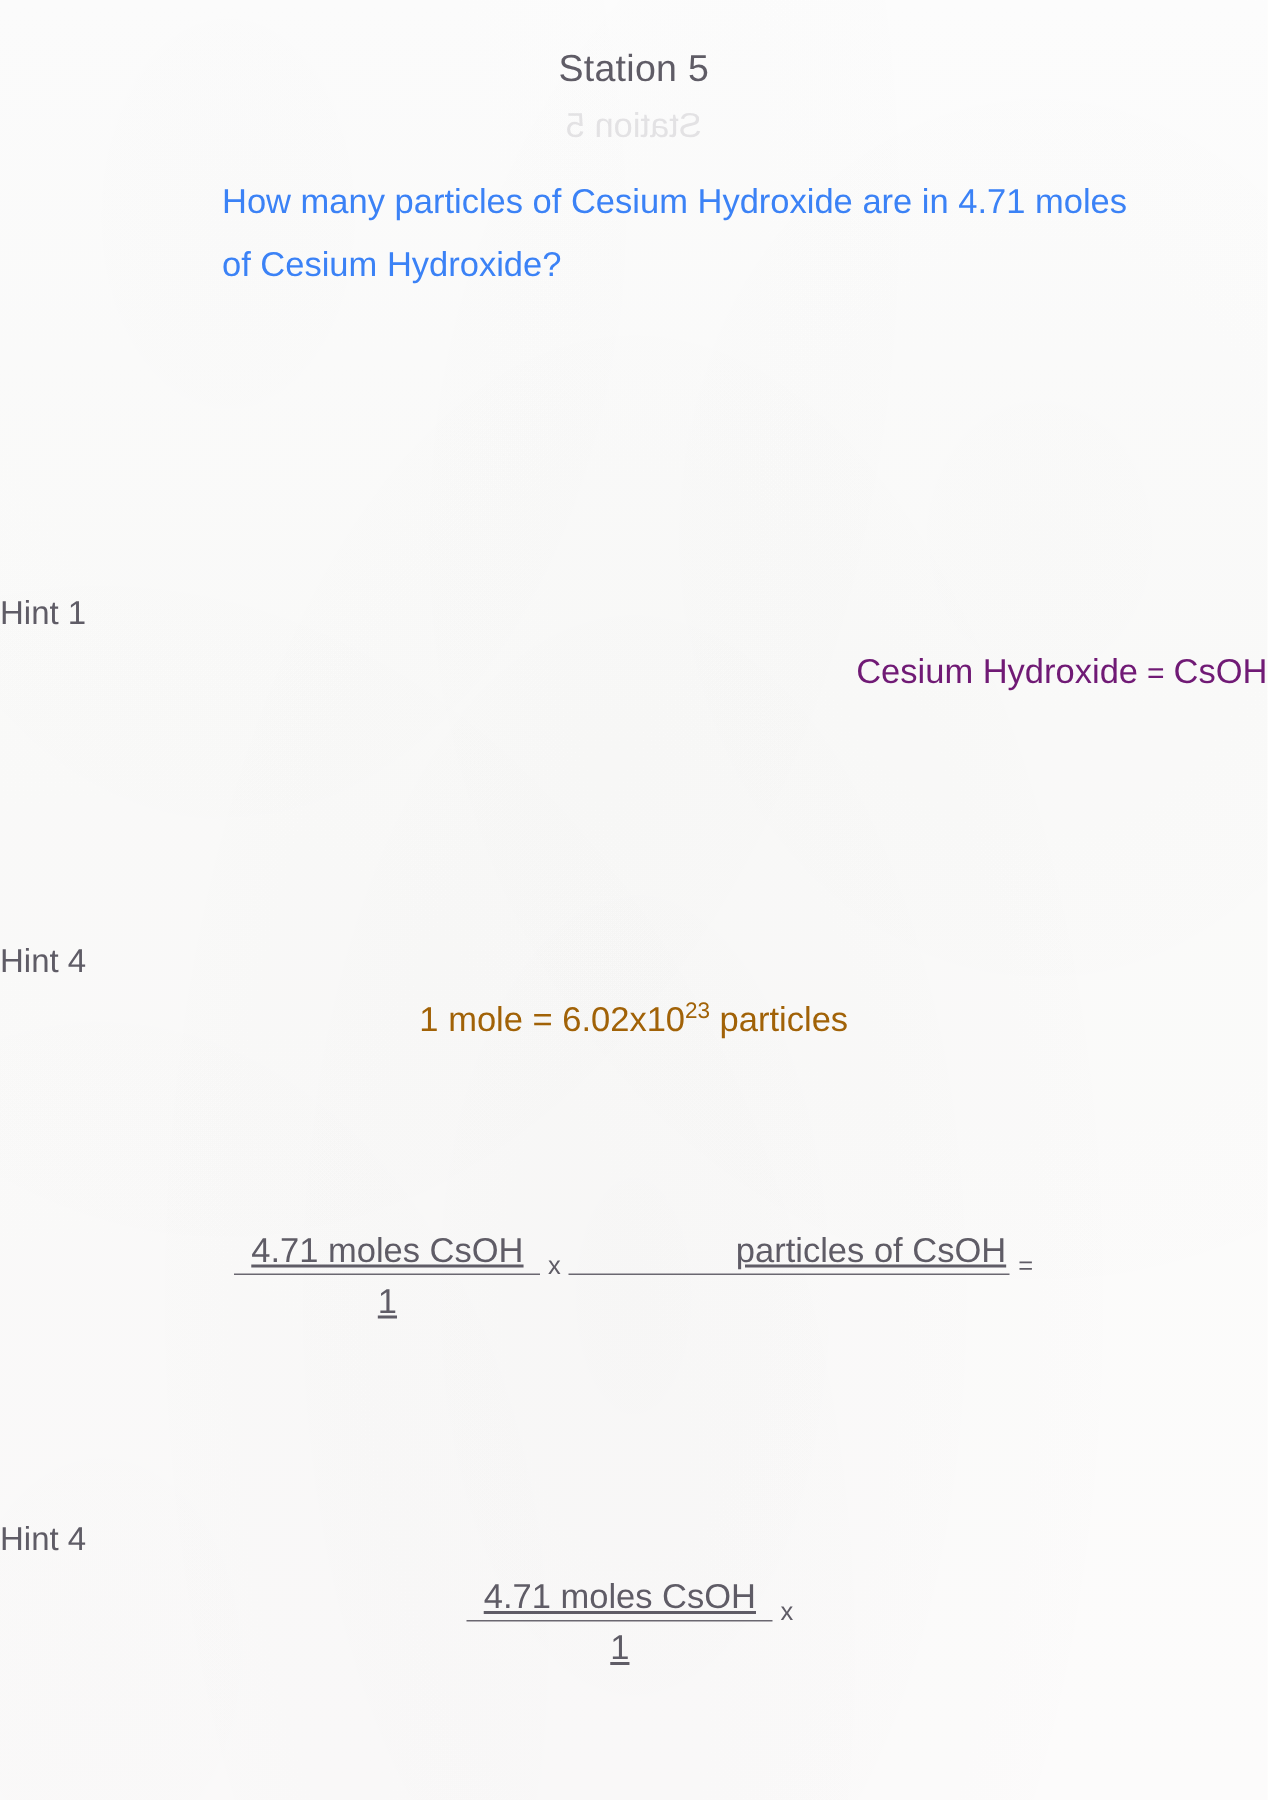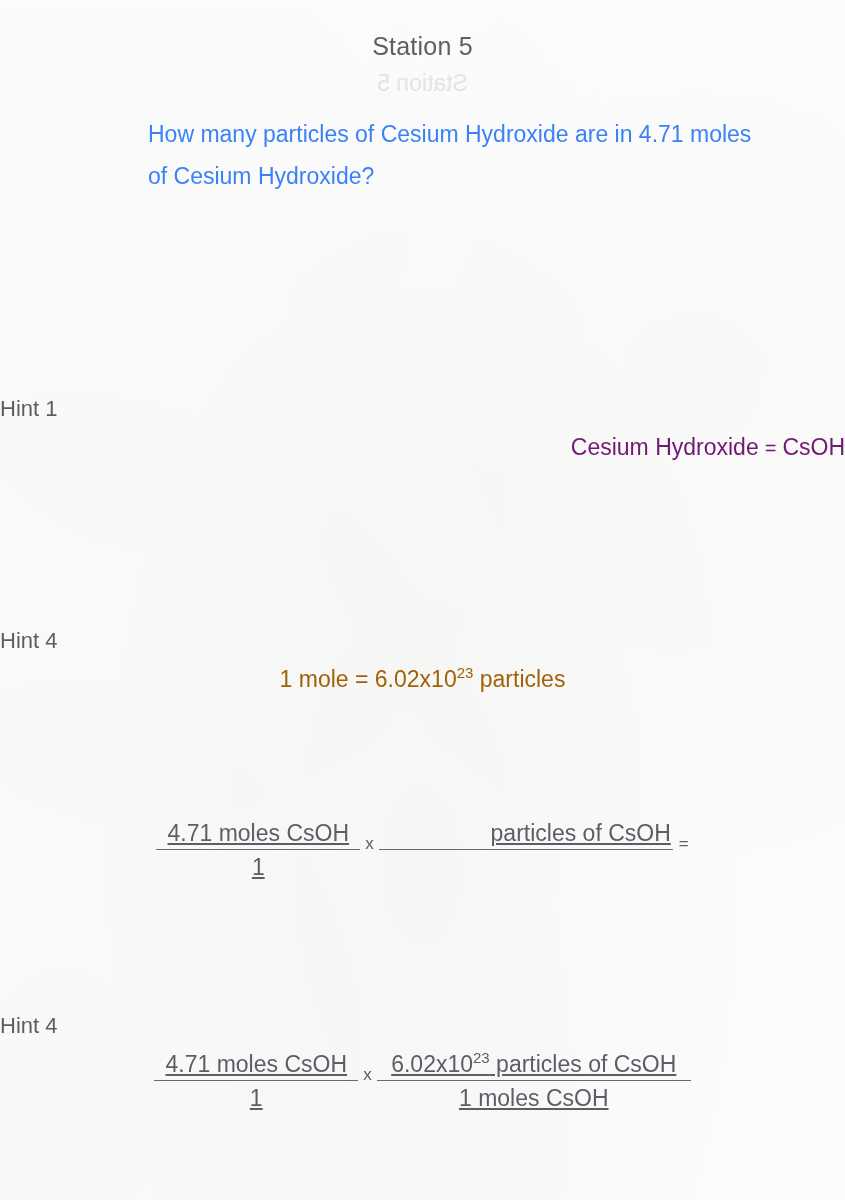--- a/index.html
+++ b/index.html
@@ -190,19 +190,15 @@
     <span class="op-eq">=</span>
   </div>
 
   <div class="hint-label hint4-label">Hint 4</div>
   <div class="expr expr4">
     <span class="frac frac-left">
       <span class="num">4.71 moles CsOH</span>
       <span class="den">1</span>
     </span>
     <span class="op">x</span>
-    <span class="frac frac-right">
-      <span class="num"><span>6.02x10</span><sup class="exp">23</sup><span> particles of CsOH</span></span>
-      <span class="den">1  moles CsOH</span>
-    </span>
   </div>
 
 </div>
 
 </body></html>

